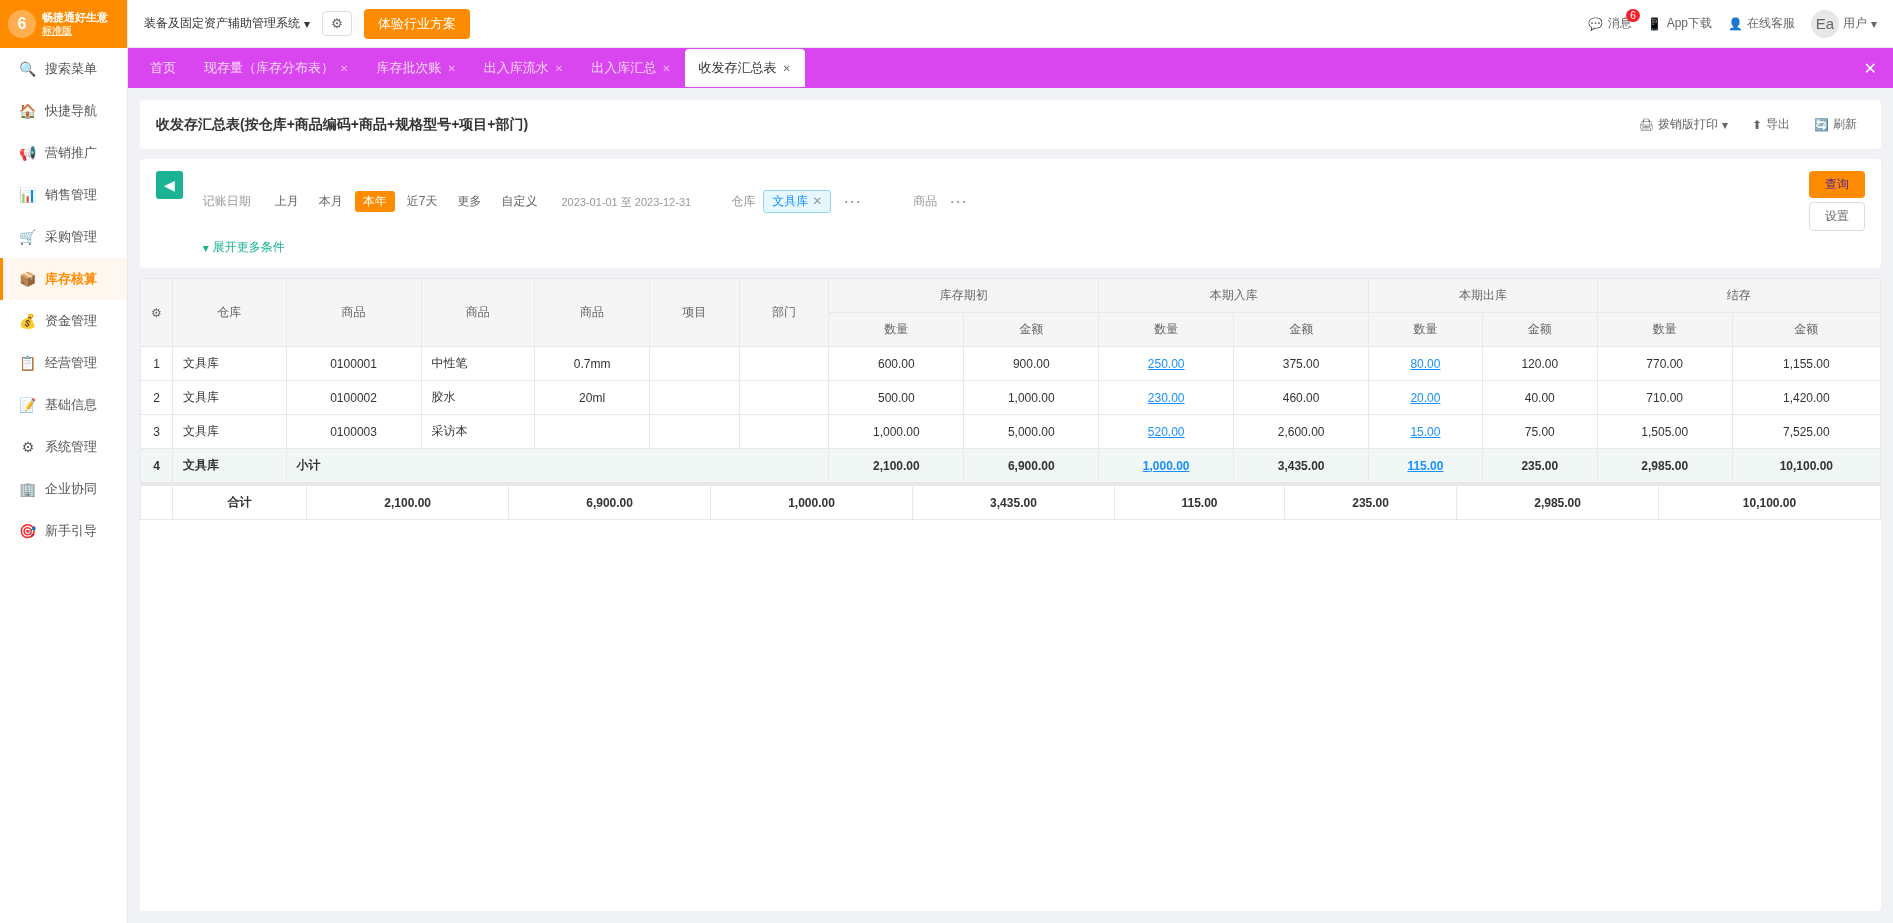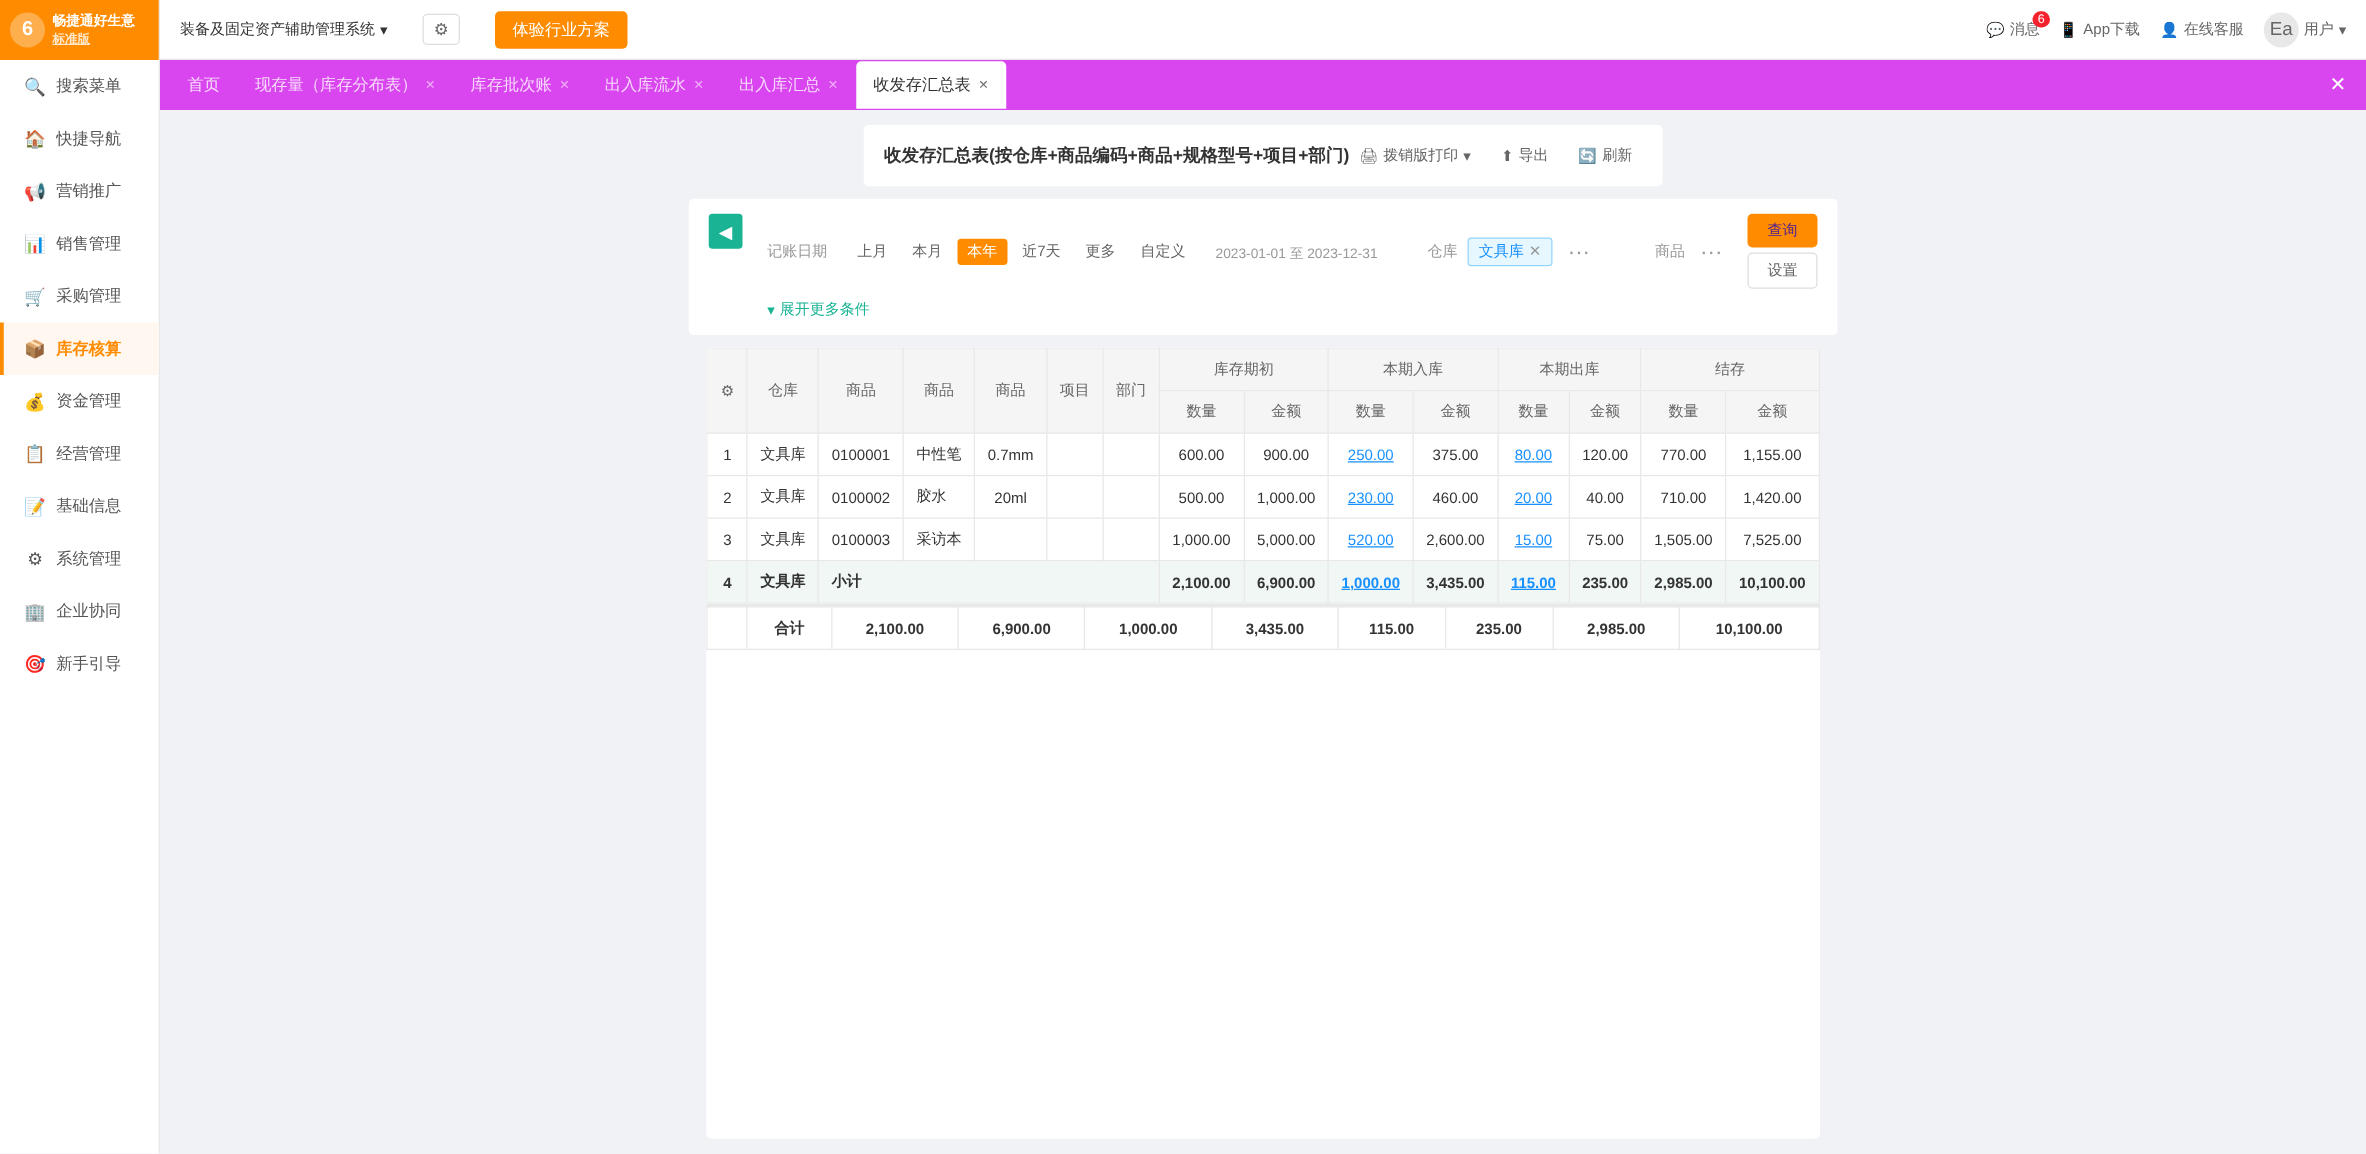--- a/index.html
+++ b/index.html
@@ -13,38 +13,38 @@
     .sidebar-logo-sub { font-size: 10px; opacity: 0.8; text-decoration: underline; }
     .sidebar-item { display: flex; align-items: center; gap: 8px; padding: 12px 16px; cursor: pointer; color: #555; font-size: 13px; border-left: 3px solid transparent; }
     .sidebar-item.active { background: #fff7f0; color: #ff8c00; border-left: 3px solid #ff8c00; font-weight: bold; }
     .sidebar-item-icon { font-size: 14px; width: 18px; text-align: center; }
 
     
     .main { flex: 1; display: flex; flex-direction: column; overflow: hidden; }
 
     
     .top-header { background: #fff; border-bottom: 1px solid #e8e8e8; padding: 0 16px; height: 48px; display: flex; align-items: center; justify-content: space-between; flex-shrink: 0; }
-    .top-header-left { display: flex; align-items: center; gap: 28px; }
+    .top-header-left { display: flex; align-items: center; gap: 12px; }
     .system-dropdown { display: flex; align-items: center; gap: 4px; cursor: pointer; }
     .config-btn { background: none; border: 1px solid #ddd; border-radius: 4px; padding: 4px 8px; cursor: pointer; color: #666; }
     .trial-btn { background: #ff8c00; color: #fff; border: none; border-radius: 4px; padding: 6px 14px; cursor: pointer; font-size: 13px; }
     .top-header-right { display: flex; align-items: center; gap: 16px; color: #666; font-size: 12px; }
     .header-icon-item { display: flex; align-items: center; gap: 4px; cursor: pointer; position: relative; }
     .badge { background: #f5222d; color: #fff; border-radius: 10px; padding: 1px 4px; font-size: 10px; position: absolute; top: -6px; right: -8px; }
     .user-avatar { width: 28px; height: 28px; background: #e8e8e8; border-radius: 50%; display: flex; align-items: center; justify-content: center; font-size: 15px; }
 
     
     .tab-bar { background: #d946ef; display: flex; align-items: center; padding: 0 8px; flex-shrink: 0; min-height: 40px; }
     .tab-item { padding: 10px 14px; color: rgba(255,255,255,0.8); cursor: pointer; font-size: 13px; display: flex; align-items: center; gap: 6px; white-space: nowrap; }
     .tab-item.active { background: #fff; color: #333; border-radius: 4px 4px 0 0; }
     .tab-close { font-size: 10px; opacity: 0.7; cursor: pointer; }
     .tab-bar-close { margin-left: auto; color: #fff; cursor: pointer; font-size: 16px; padding: 0 8px; }
 
     
-    .content { flex: 1; background: #f0f2f5; overflow-y: auto; padding: 12px; display: flex; flex-direction: column; gap: 10px; align-items: center; }
+    .content { flex: 1; background: #f0f2f5; overflow-y: auto; padding: 12px; display: flex; flex-direction: column; gap: 10px; }
 
     
     .page-header { background: #fff; border-radius: 4px; padding: 12px 16px; display: flex; align-items: center; justify-content: space-between; }
     .page-title-text { font-size: 14px; font-weight: bold; color: #333; }
     .page-actions { display: flex; gap: 8px; align-items: center; }
     .action-btn { display: flex; align-items: center; gap: 4px; color: #666; cursor: pointer; font-size: 12px; border: none; background: none; padding: 4px 8px; }
 
     
     .filter-bar { background: #fff; border-radius: 4px; padding: 12px 16px; }
     .filter-row { display: flex; align-items: center; gap: 16px; flex-wrap: wrap; }

